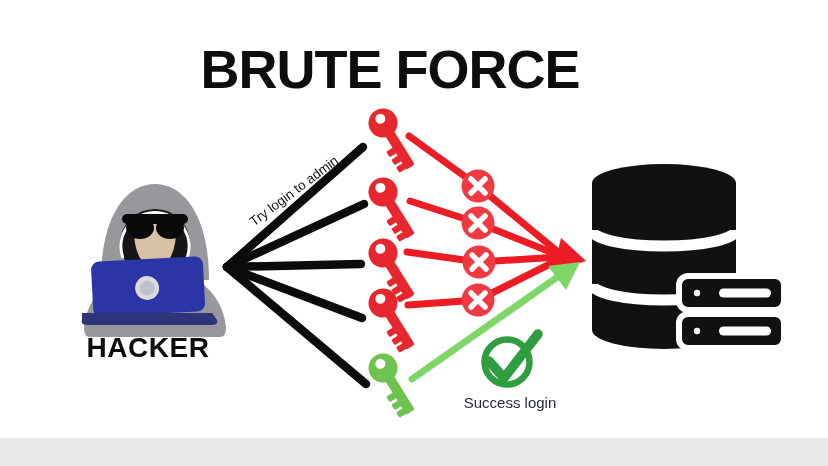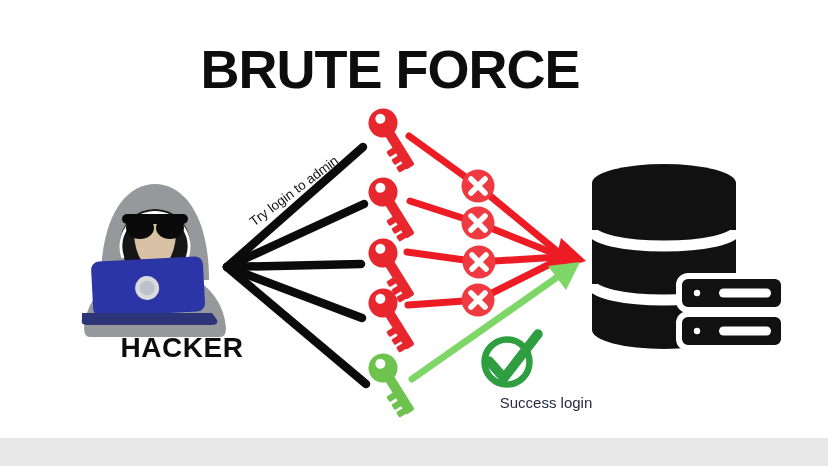--- a/index.html
+++ b/index.html
@@ -15,30 +15,30 @@
   .title{
     position:absolute;left:390px;top:38px;transform:translateX(-50%);
     font-size:54px;font-weight:800;letter-spacing:-1px;
     color:var(--title_text,#0d0d0d);white-space:nowrap;
   }
   .actor-label{
     position:absolute;transform:translateX(-50%);
     font-weight:800;font-size:28px;color:#0d0d0d;white-space:nowrap;
     letter-spacing:0.5px;
   }
-  .hacker-label{left:148px;top:332px;margin-left:34px;}
+  .hacker-label{left:148px;top:332px;}
   .server-label{left:687px;top:350px;}
   .attempt-label{
     position:absolute;left:294px;top:191px;
     transform:translate(-50%,-50%) rotate(-37deg);
     font-size:13.5px;color:#111;white-space:nowrap;
   }
   .success-label{
     position:absolute;left:510px;top:394px;transform:translateX(-50%);
-    font-size:15px;color:var(--success_text,#262b3d);white-space:nowrap;margin-left:36px;
+    font-size:15px;color:var(--success_text,#262b3d);white-space:nowrap;
   }
 </style>
 </head>
 <body>
 
 <div class="stage">
 
   <div class="title">BRUTE FORCE</div>
 
   <svg class="diagram-svg" viewBox="0 0 828 466" aria-hidden="true">

